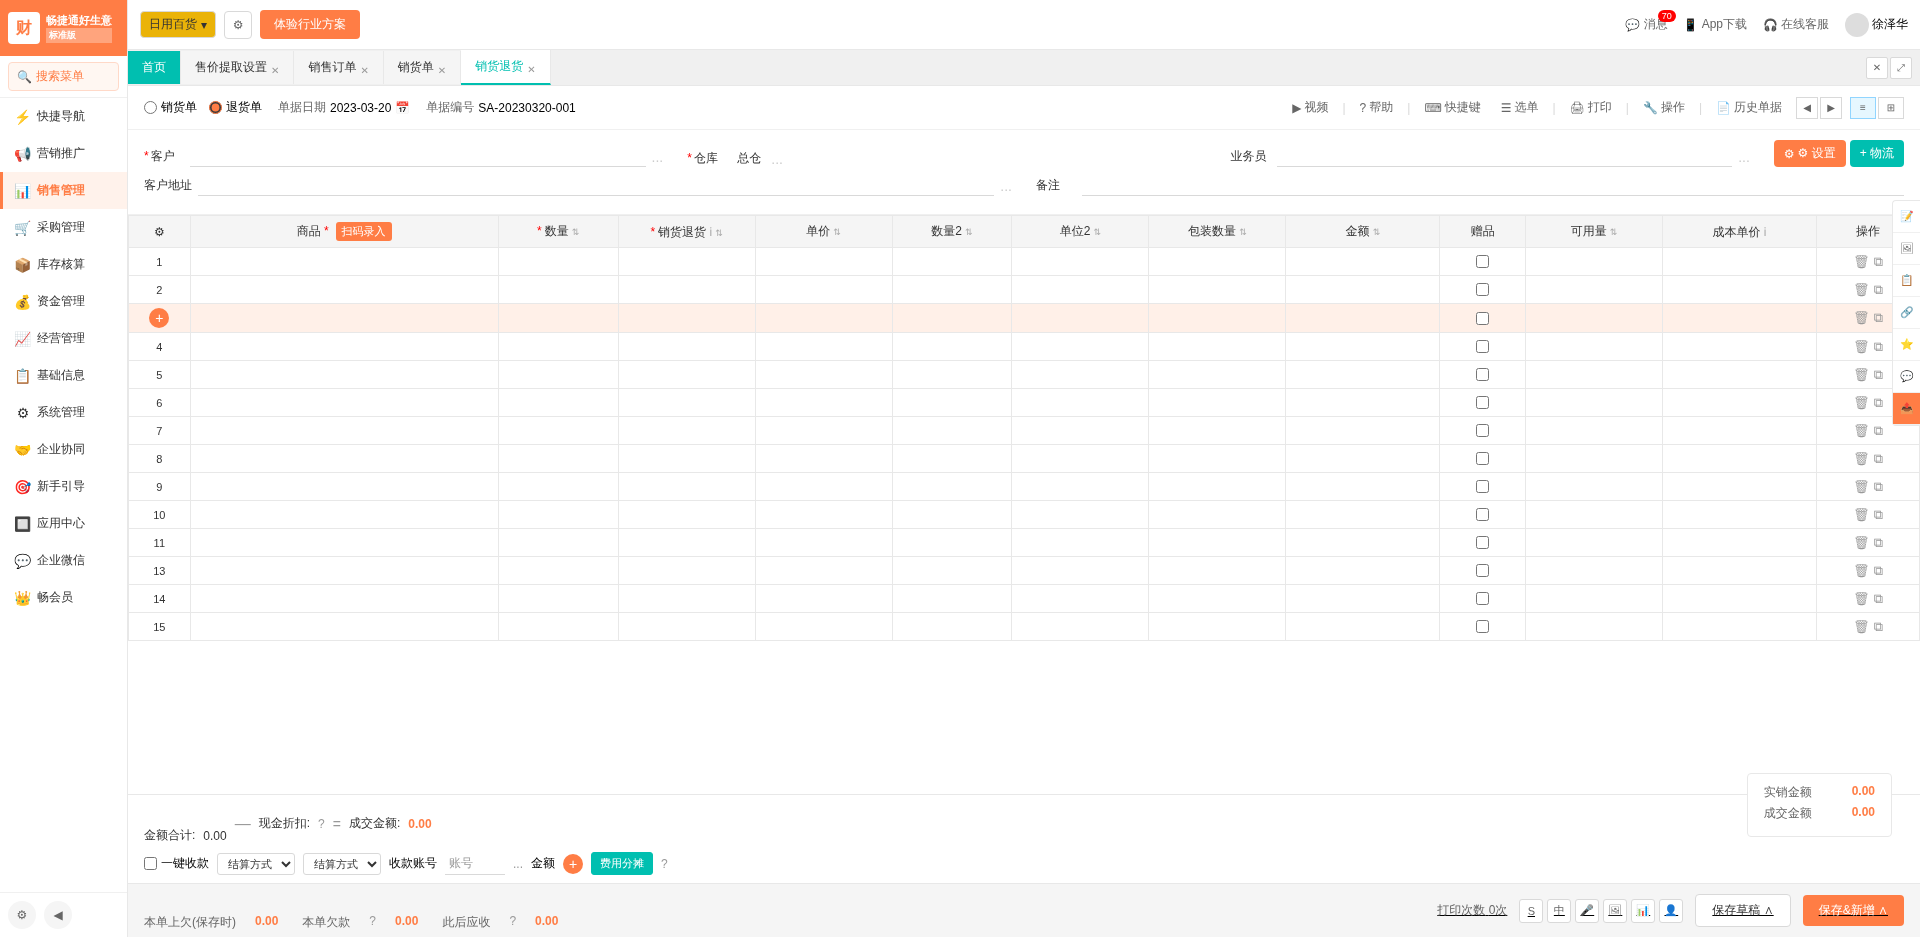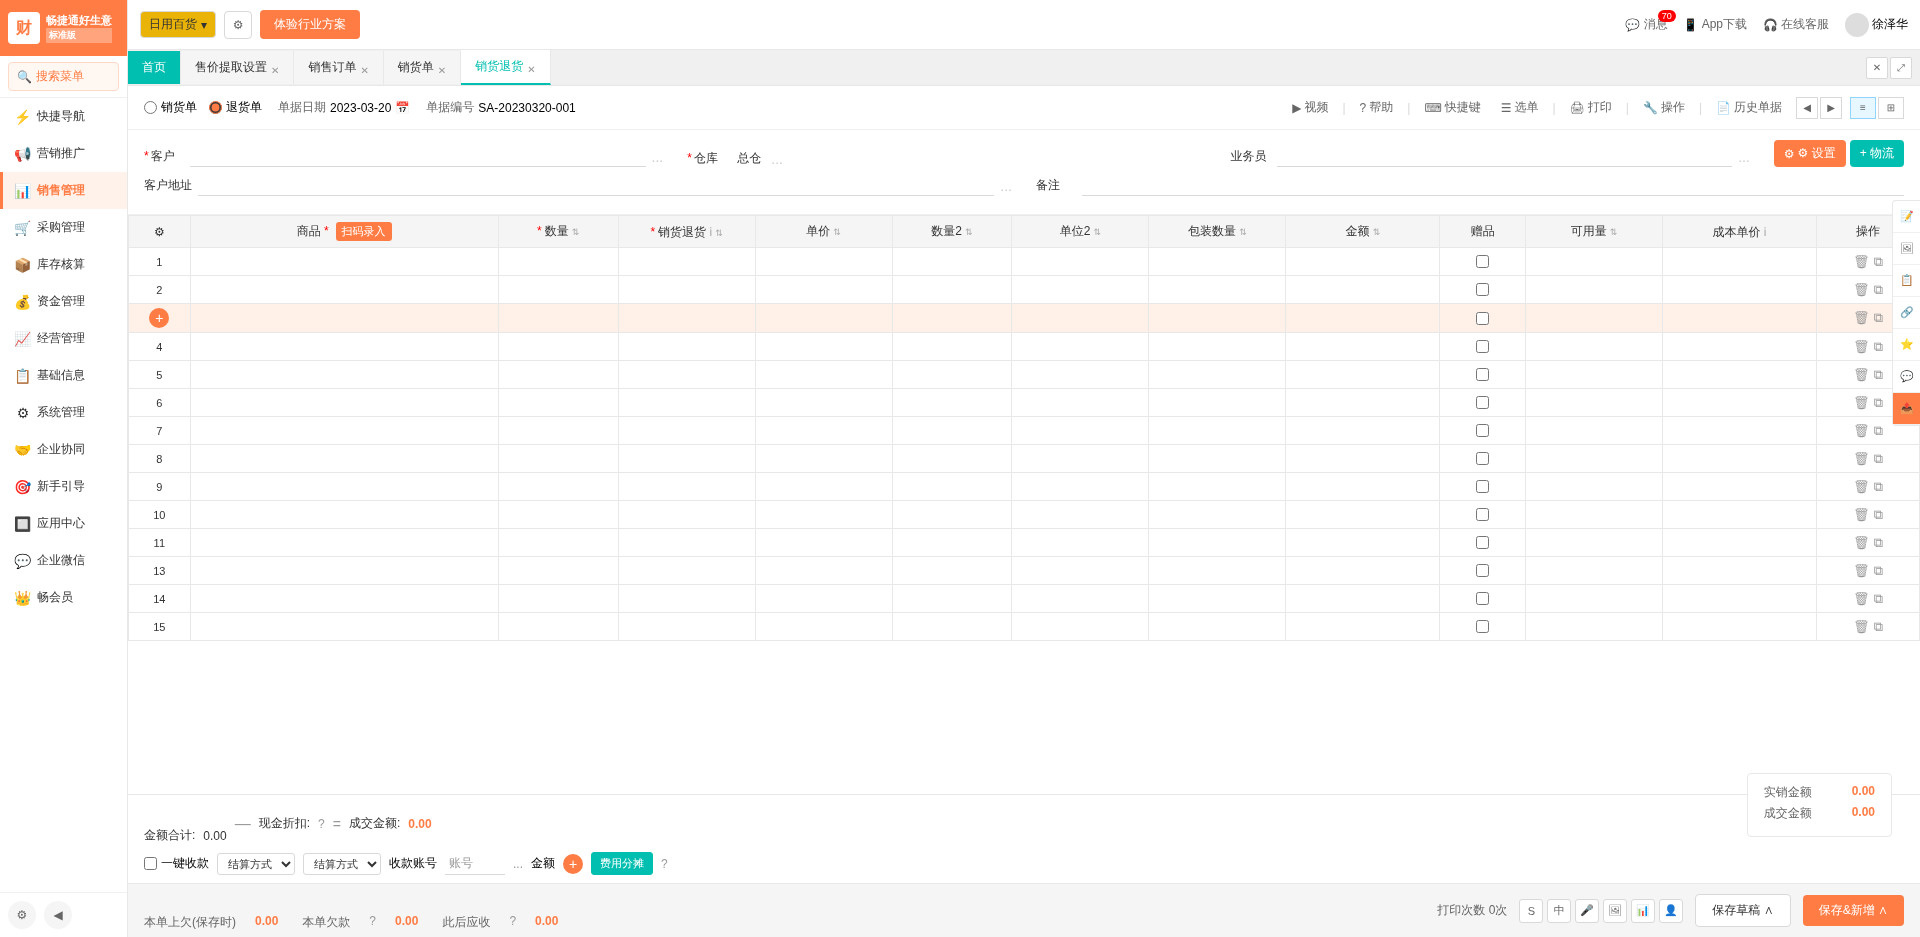--- a/index.html
+++ b/index.html
@@ -120,21 +120,21 @@
     .footer-input-dots { border-bottom: 1px solid #d9d9d9; padding: 2px 4px; min-width: 60px; color: #999; }
     .add-icon-btn { width: 20px; height: 20px; background: #ff7d45; color: white; border: none; border-radius: 50%; cursor: pointer; font-size: 14px; display: flex; align-items: center; justify-content: center; }
     .fee-btn { background: #fff; border: 1px solid #d9d9d9; border-radius: 3px; padding: 3px 8px; cursor: pointer; font-size: 11px; color: #333; }
     .fee-btn.active { background: #00bfb0; color: white; border-color: #00bfb0; }
     
     
     .bottombar { display: flex; align-items: center; justify-content: space-between; background: #f5f5f5; border-top: 1px solid #e8e8e8; padding: 6px 16px; }
     .bottombar-info { display: flex; gap: 24px; font-size: 12px; color: #666; }
     .bottombar-info span { display: flex; align-items: flex-start; gap: 19px; margin-top: 12px; }
     .bottombar-info .val { color: #ff7d45; font-weight: bold; }
-    .bottombar-right { display: flex; align-items: center; gap: 12px; }
+    .bottombar-right { display: flex; align-items: center; gap: 12px; text-decoration: underline; }
     .print-count { color: #666; font-size: 12px; }
     .bottombar-tools { display: flex; gap: 4px; }
     .tool-btn { width: 24px; height: 24px; border-radius: 3px; background: white; border: 1px solid #d9d9d9; cursor: pointer; display: flex; align-items: center; justify-content: center; font-size: 11px; color: #666; }
     .save-draft-btn { background: white; border: 1px solid #d9d9d9; border-radius: 4px; padding: 7px 16px; cursor: pointer; font-size: 12px; color: #333; display: flex; align-items: center; gap: 4px; }
     .save-new-btn { background: #ff7d45; color: white; border: none; border-radius: 4px; padding: 7px 16px; cursor: pointer; font-size: 12px; display: flex; align-items: center; gap: 4px; }
     
     
     .right-panel { position: fixed; right: 0; top: 200px; width: 28px; background: white; border: 1px solid #e8e8e8; border-right: none; border-radius: 4px 0 0 4px; display: flex; flex-direction: column; gap: 0; z-index: 100; }
     .right-panel-item { width: 28px; height: 32px; display: flex; align-items: center; justify-content: center; cursor: pointer; color: #666; font-size: 11px; border-bottom: 1px solid #f0f0f0; }
     .right-panel-item.active { background: #ff7d45; color: white; }

